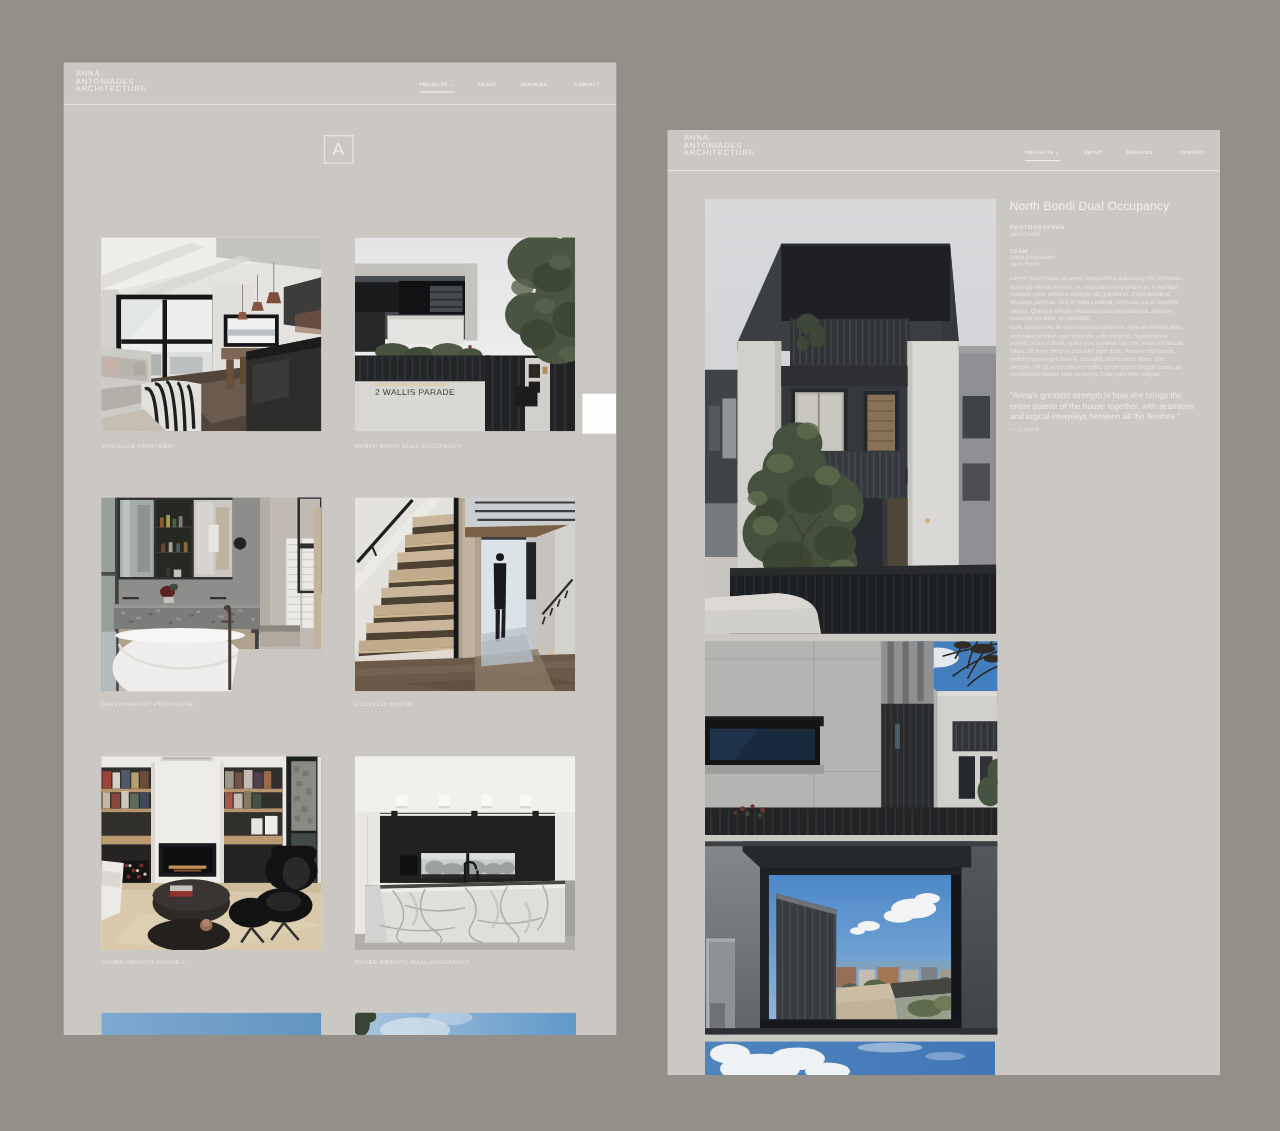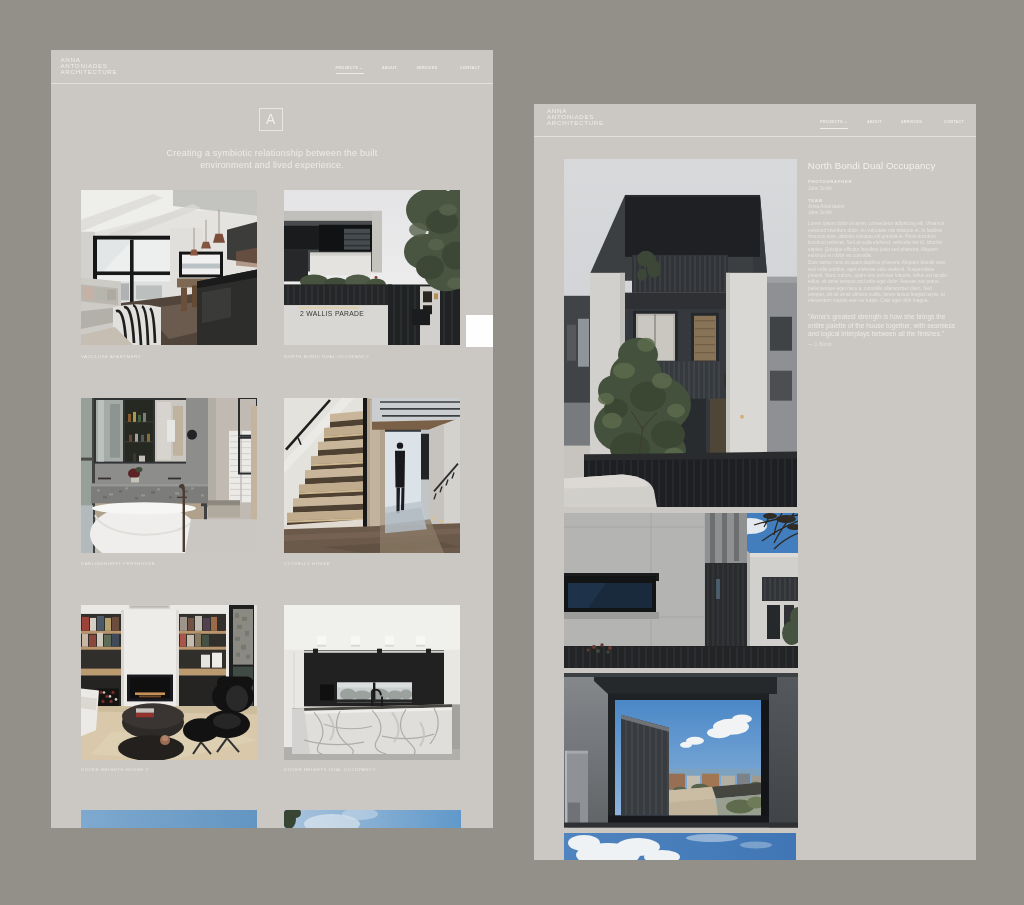--- a/index.html
+++ b/index.html
@@ -27,21 +27,20 @@
   <div class="nav abs" style="left:409px; top:16px;">CONTACT</div>
 
   <div class="navu" style="left:284.5px; top:23px; width:28px;"></div>
 
   <div class="divider" style="top:32.5px;"></div>
 
   <div class="abs" style="left:208px; top:57.5px; width:23.5px; height:23px; border:1.2px solid rgba(240,238,234,0.8);">
     <div class="abs" style="left:0; top:2px; width:100%; text-align:center; color:rgba(244,242,238,0.9); font-size:14px;">A</div>
   </div>
 
-  <div class="abs" style="left:0; top:96.5px; width:442px; text-align:center; color:rgba(245,243,239,0.85); font-size:9px; line-height:12.6px; letter-spacing:0.2px;">Creating a symbiotic relationship between the built<br>environment and lived experience.</div>
 
   <div class="abs ph" style="left:29.5px; top:140.3px; width:176px; height:155px;">
       <svg width="176" height="155" viewBox="0 0 176 156" preserveAspectRatio="none">
 <rect width="176" height="156" fill="#e7e6e3"></rect>
 <polygon points="0,0 176,0 176,18 95,22 0,46" fill="#f2f1ee"></polygon>
 <polygon points="92,0 176,0 176,26 92,16" fill="#c5c6c2"></polygon>
 <polygon points="0,30 72,4 82,8 0,42" fill="#e0dfdb" opacity="0.8"></polygon>
 <polygon points="28,44 112,14 120,18 28,54" fill="#dcdbd7" opacity="0.8"></polygon>
 <rect x="0" y="42" width="14" height="92" fill="#d5d4d0"></rect>
 <rect x="12" y="46" width="81" height="76" fill="#131313"></rect>

